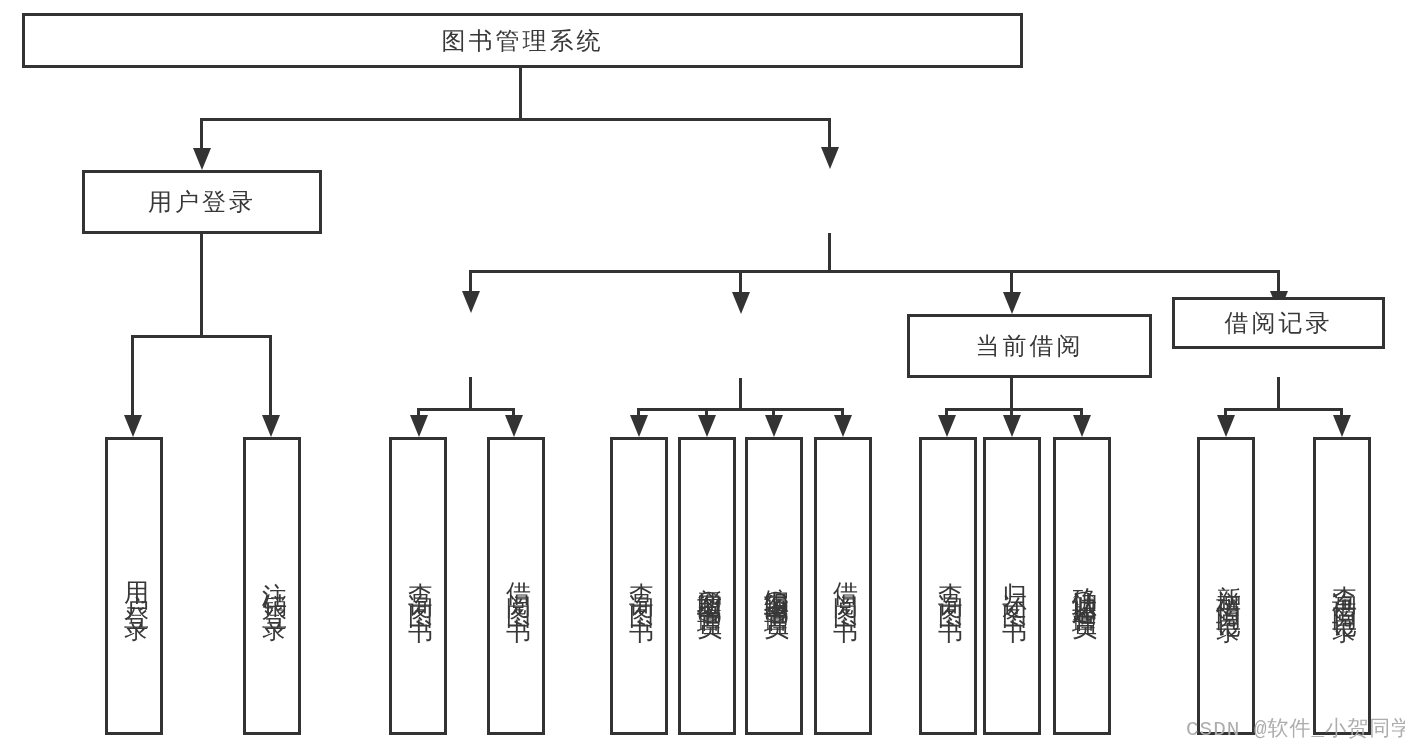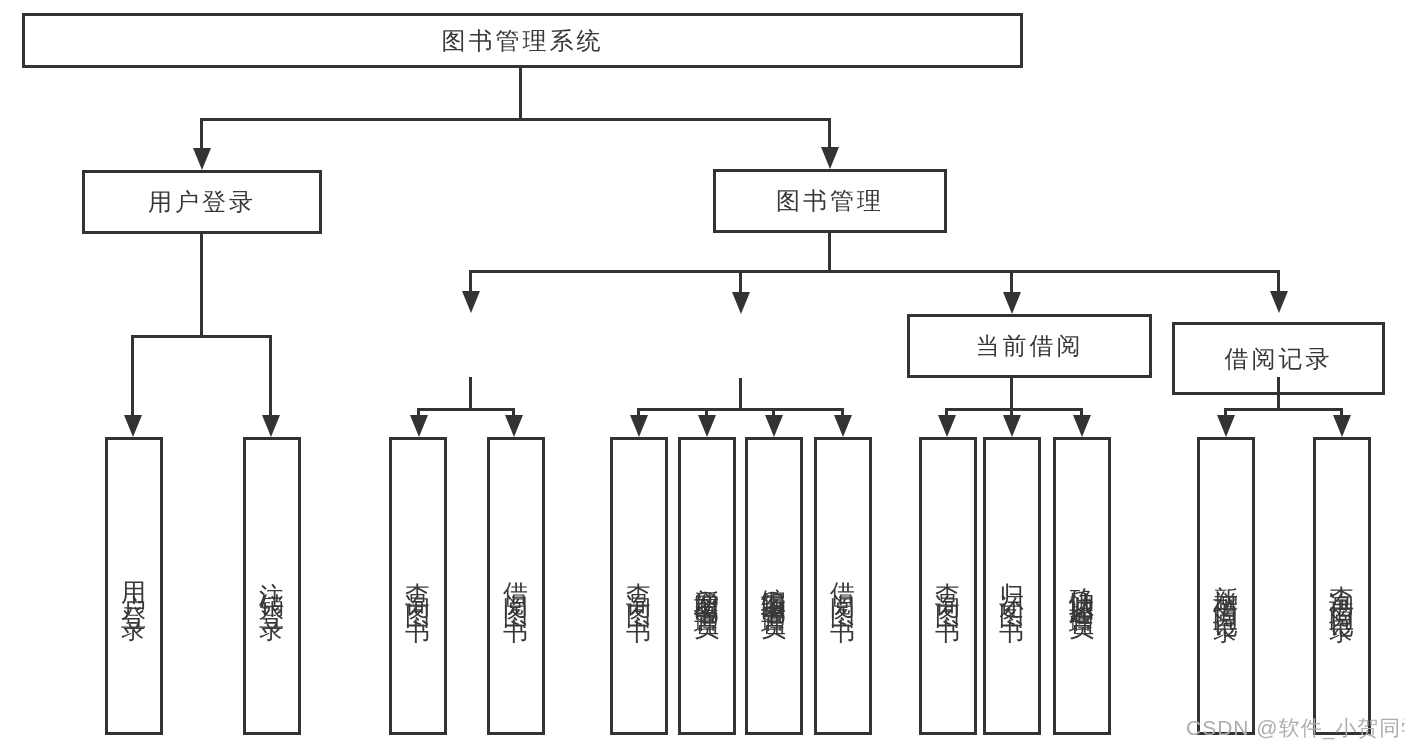--- a/index.html
+++ b/index.html
@@ -1,18 +1,18 @@
 <!DOCTYPE html>
 <html><head>
 <meta charset="utf-8">
 <style>
   html,body{margin:0;padding:0;background:#ffffff;}
   .canvas{
     position:relative;width:1405px;height:747px;background:#ffffff;overflow:hidden;
-    font-family:Liberation Sans, sans-serif;color:#383838;
+    font-family:Liberation Mono, monospace;color:#383838;
   }
   
   .hbox{
     position:absolute;box-sizing:border-box;border:3px solid #333333;background:#ffffff;
     display:flex;align-items:center;justify-content:center;
     font-size:24px;letter-spacing:3px;font-weight:500;color:#383838;white-space:nowrap;
   }
   .vbox{
     position:absolute;box-sizing:border-box;border:3px solid #333333;background:#ffffff;
     width:58px;height:298px;top:437px;
@@ -45,42 +45,41 @@
   <div class="hbox" style="left:22px;top:13px;width:1001px;height:55px">图书管理系统</div>
 
   <div class="v" style="left:519px;top:68px;height:53px"></div>
   <div class="h" style="left:200px;top:118px;width:631px"></div>
   <div class="v" style="left:200px;top:118px;height:32px"></div>
   <div class="v" style="left:828px;top:118px;height:32px"></div>
   <div class="ar" style="left:193px;top:148px"></div>
   <div class="ar" style="left:821px;top:147px"></div>
 
   <div class="hbox" style="left:82px;top:170px;width:240px;height:64px">用户登录</div>
-  <div class="hbox" style="left:713px;top:169px;width:234px;height:64px">图书管理</div>
 
   <div class="v" style="left:200px;top:234px;height:104px"></div>
   <div class="h" style="left:131px;top:335px;width:141px"></div>
   <div class="v" style="left:131px;top:335px;height:82px"></div>
   <div class="v" style="left:269px;top:335px;height:82px"></div>
   <div class="ar" style="left:124px;top:415px"></div>
   <div class="ar" style="left:262px;top:415px"></div>
 
   <div class="v" style="left:828px;top:233px;height:40px"></div>
   <div class="h" style="left:469px;top:270px;width:811px"></div>
   <div class="v" style="left:469px;top:270px;height:23px"></div>
   <div class="v" style="left:739px;top:270px;height:23px"></div>
   <div class="v" style="left:1010px;top:270px;height:23px"></div>
   <div class="v" style="left:1277px;top:270px;height:23px"></div>
   <div class="ar" style="left:462px;top:291px"></div>
   <div class="ar" style="left:732px;top:292px"></div>
   <div class="ar" style="left:1003px;top:292px"></div>
   <div class="ar" style="left:1270px;top:291px"></div>
 
   <div class="hbox" style="left:907px;top:314px;width:245px;height:64px">当前借阅</div>
-  <div class="hbox" style="left:1172px;top:322px;width:213px;height:73px">借阅记录</div>
+  <div class="hbox" style="left:1172px;top:297px;width:213px;height:52px">借阅记录</div>
 
   <div class="v" style="left:469px;top:377px;height:34px"></div>
   <div class="h" style="left:417px;top:408px;width:98px"></div>
   <div class="v" style="left:417px;top:408px;height:9px"></div>
   <div class="v" style="left:512px;top:408px;height:9px"></div>
   <div class="ar" style="left:410px;top:415px"></div>
   <div class="ar" style="left:505px;top:415px"></div>
 
   <div class="v" style="left:739px;top:378px;height:33px"></div>
   <div class="h" style="left:637px;top:408px;width:207px"></div>

